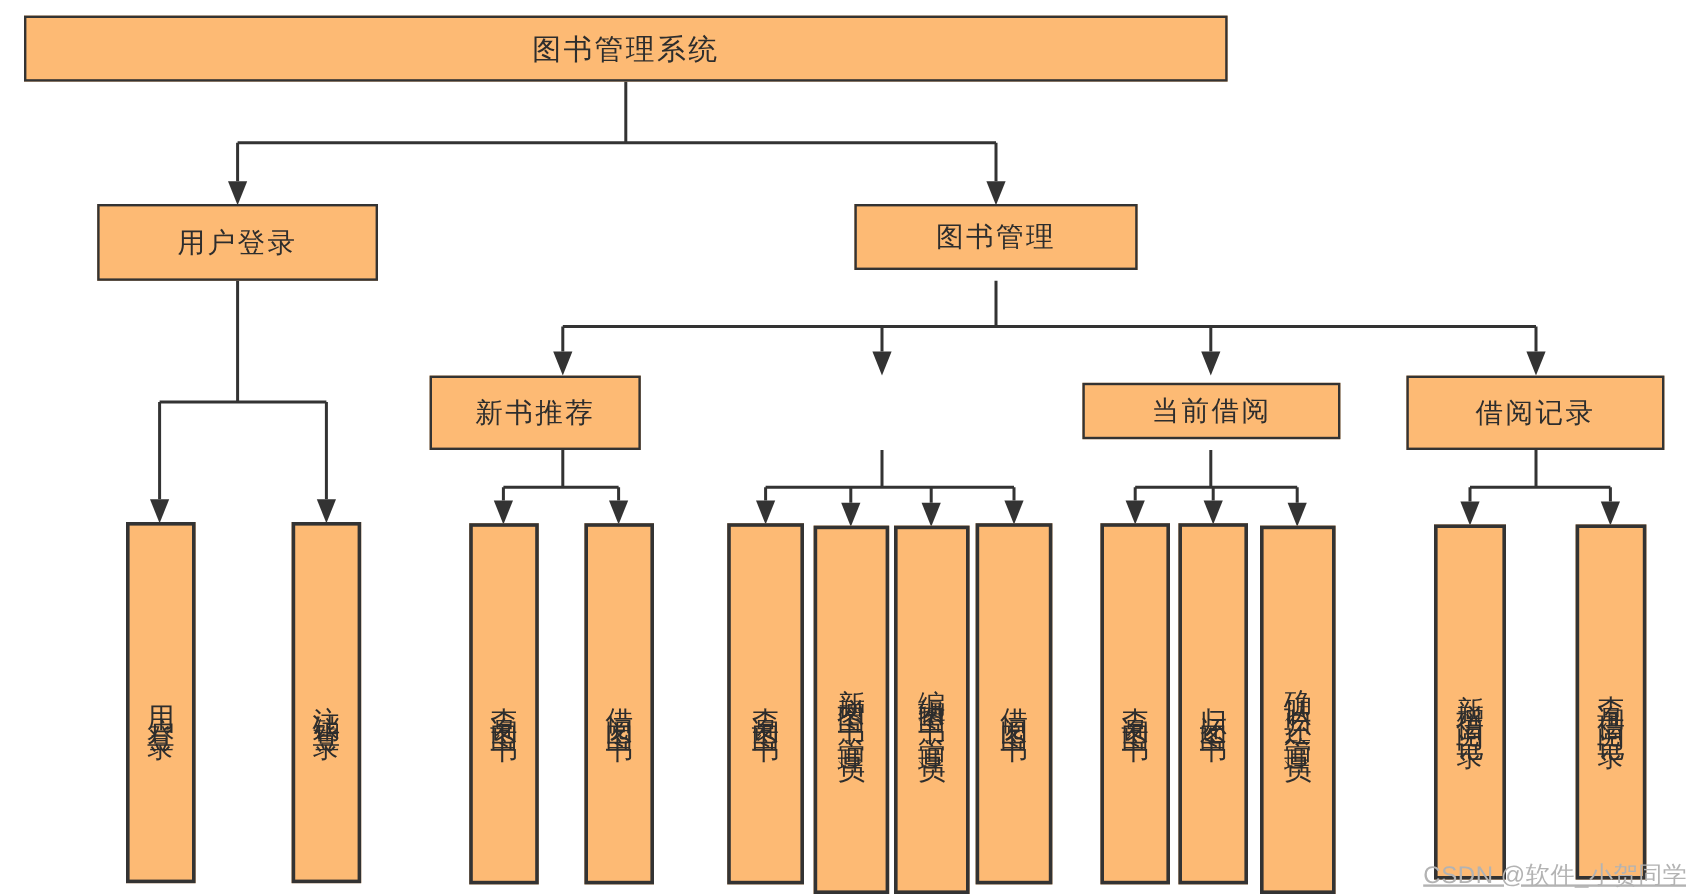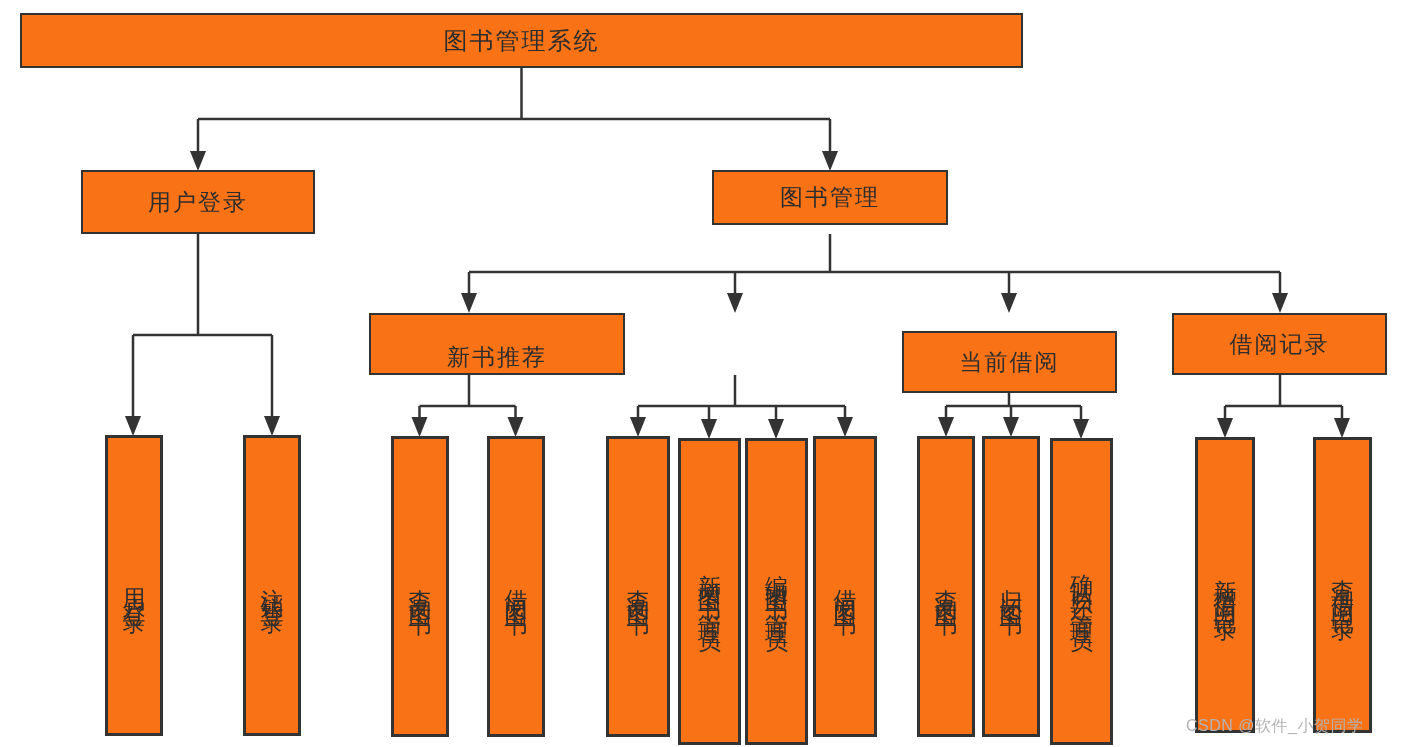--- a/index.html
+++ b/index.html
@@ -16,43 +16,44 @@
     font-family:"Liberation Sans","DejaVu Sans",sans-serif;
     color:var(--text-color);
     overflow:hidden;
   }
   .connectors{position:absolute;left:0;top:0;width:1405px;height:747px;}
   .connectors path{stroke:var(--line-color);stroke-width:2.5;fill:none;}
   .connectors polygon{fill:var(--line-color);stroke:none;}
   .box{
     position:absolute;
     box-sizing:border-box;
-    background:#f97316;
+    background:#fdba74;
     border:2.5px solid var(--line-color);
     display:flex;align-items:center;justify-content:center;
     text-align:center;
   }
   .hlabel{font-size:23px;letter-spacing:2px;white-space:nowrap;}
   .root .hlabel{font-size:24px;}
   .leaf{border-width:3px;}
   .vtext{
     writing-mode:vertical-rl;
     text-orientation:mixed;
     font-size:23px;
     letter-spacing:8px;
     line-height:1;
     white-space:nowrap;
   }
   .watermark{
     position:absolute;
     left:1186px;top:716px;
-    font-size:16px;
+    font-size:20px;
     color:var(--wm-color);
     white-space:nowrap;
     letter-spacing:0.5px;
+    text-decoration:underline;
   }
 </style>
 </head>
 <body>
 
 <div class="canvas">
 
   <svg class="connectors" viewBox="0 0 1405 747">
     <g>
       <path d="M521.5,68 V119 M198,119 H830 M198,119 V151 M830,119 V151"></path>
@@ -100,24 +101,24 @@
     <span class="hlabel">图书管理系统</span>
   </div>
 
   <div class="box" style="left:81px;top:170px;width:234px;height:64px;">
     <span class="hlabel">用户登录</span>
   </div>
   <div class="box" style="left:712px;top:170px;width:236px;height:55px;">
     <span class="hlabel">图书管理</span>
   </div>
 
-  <div class="box" style="left:369px;top:313px;width:256px;height:62px;align-items:flex-end;">
+  <div class="box" style="left:358px;top:313px;width:176px;height:62px;">
     <span class="hlabel">新书推荐</span>
   </div>
-  <div class="box" style="left:902px;top:331px;width:215px;height:62px;">
+  <div class="box" style="left:902px;top:319px;width:215px;height:47px;">
     <span class="hlabel">当前借阅</span>
   </div>
   <div class="box" style="left:1172px;top:313px;width:215px;height:62px;">
     <span class="hlabel">借阅记录</span>
   </div>
 
   <div class="box leaf" style="left:105px;top:435px;width:58px;height:301px;">
     <span class="vtext">用户登录</span>
   </div>
   <div class="box leaf" style="left:243px;top:435px;width:58px;height:301px;">

